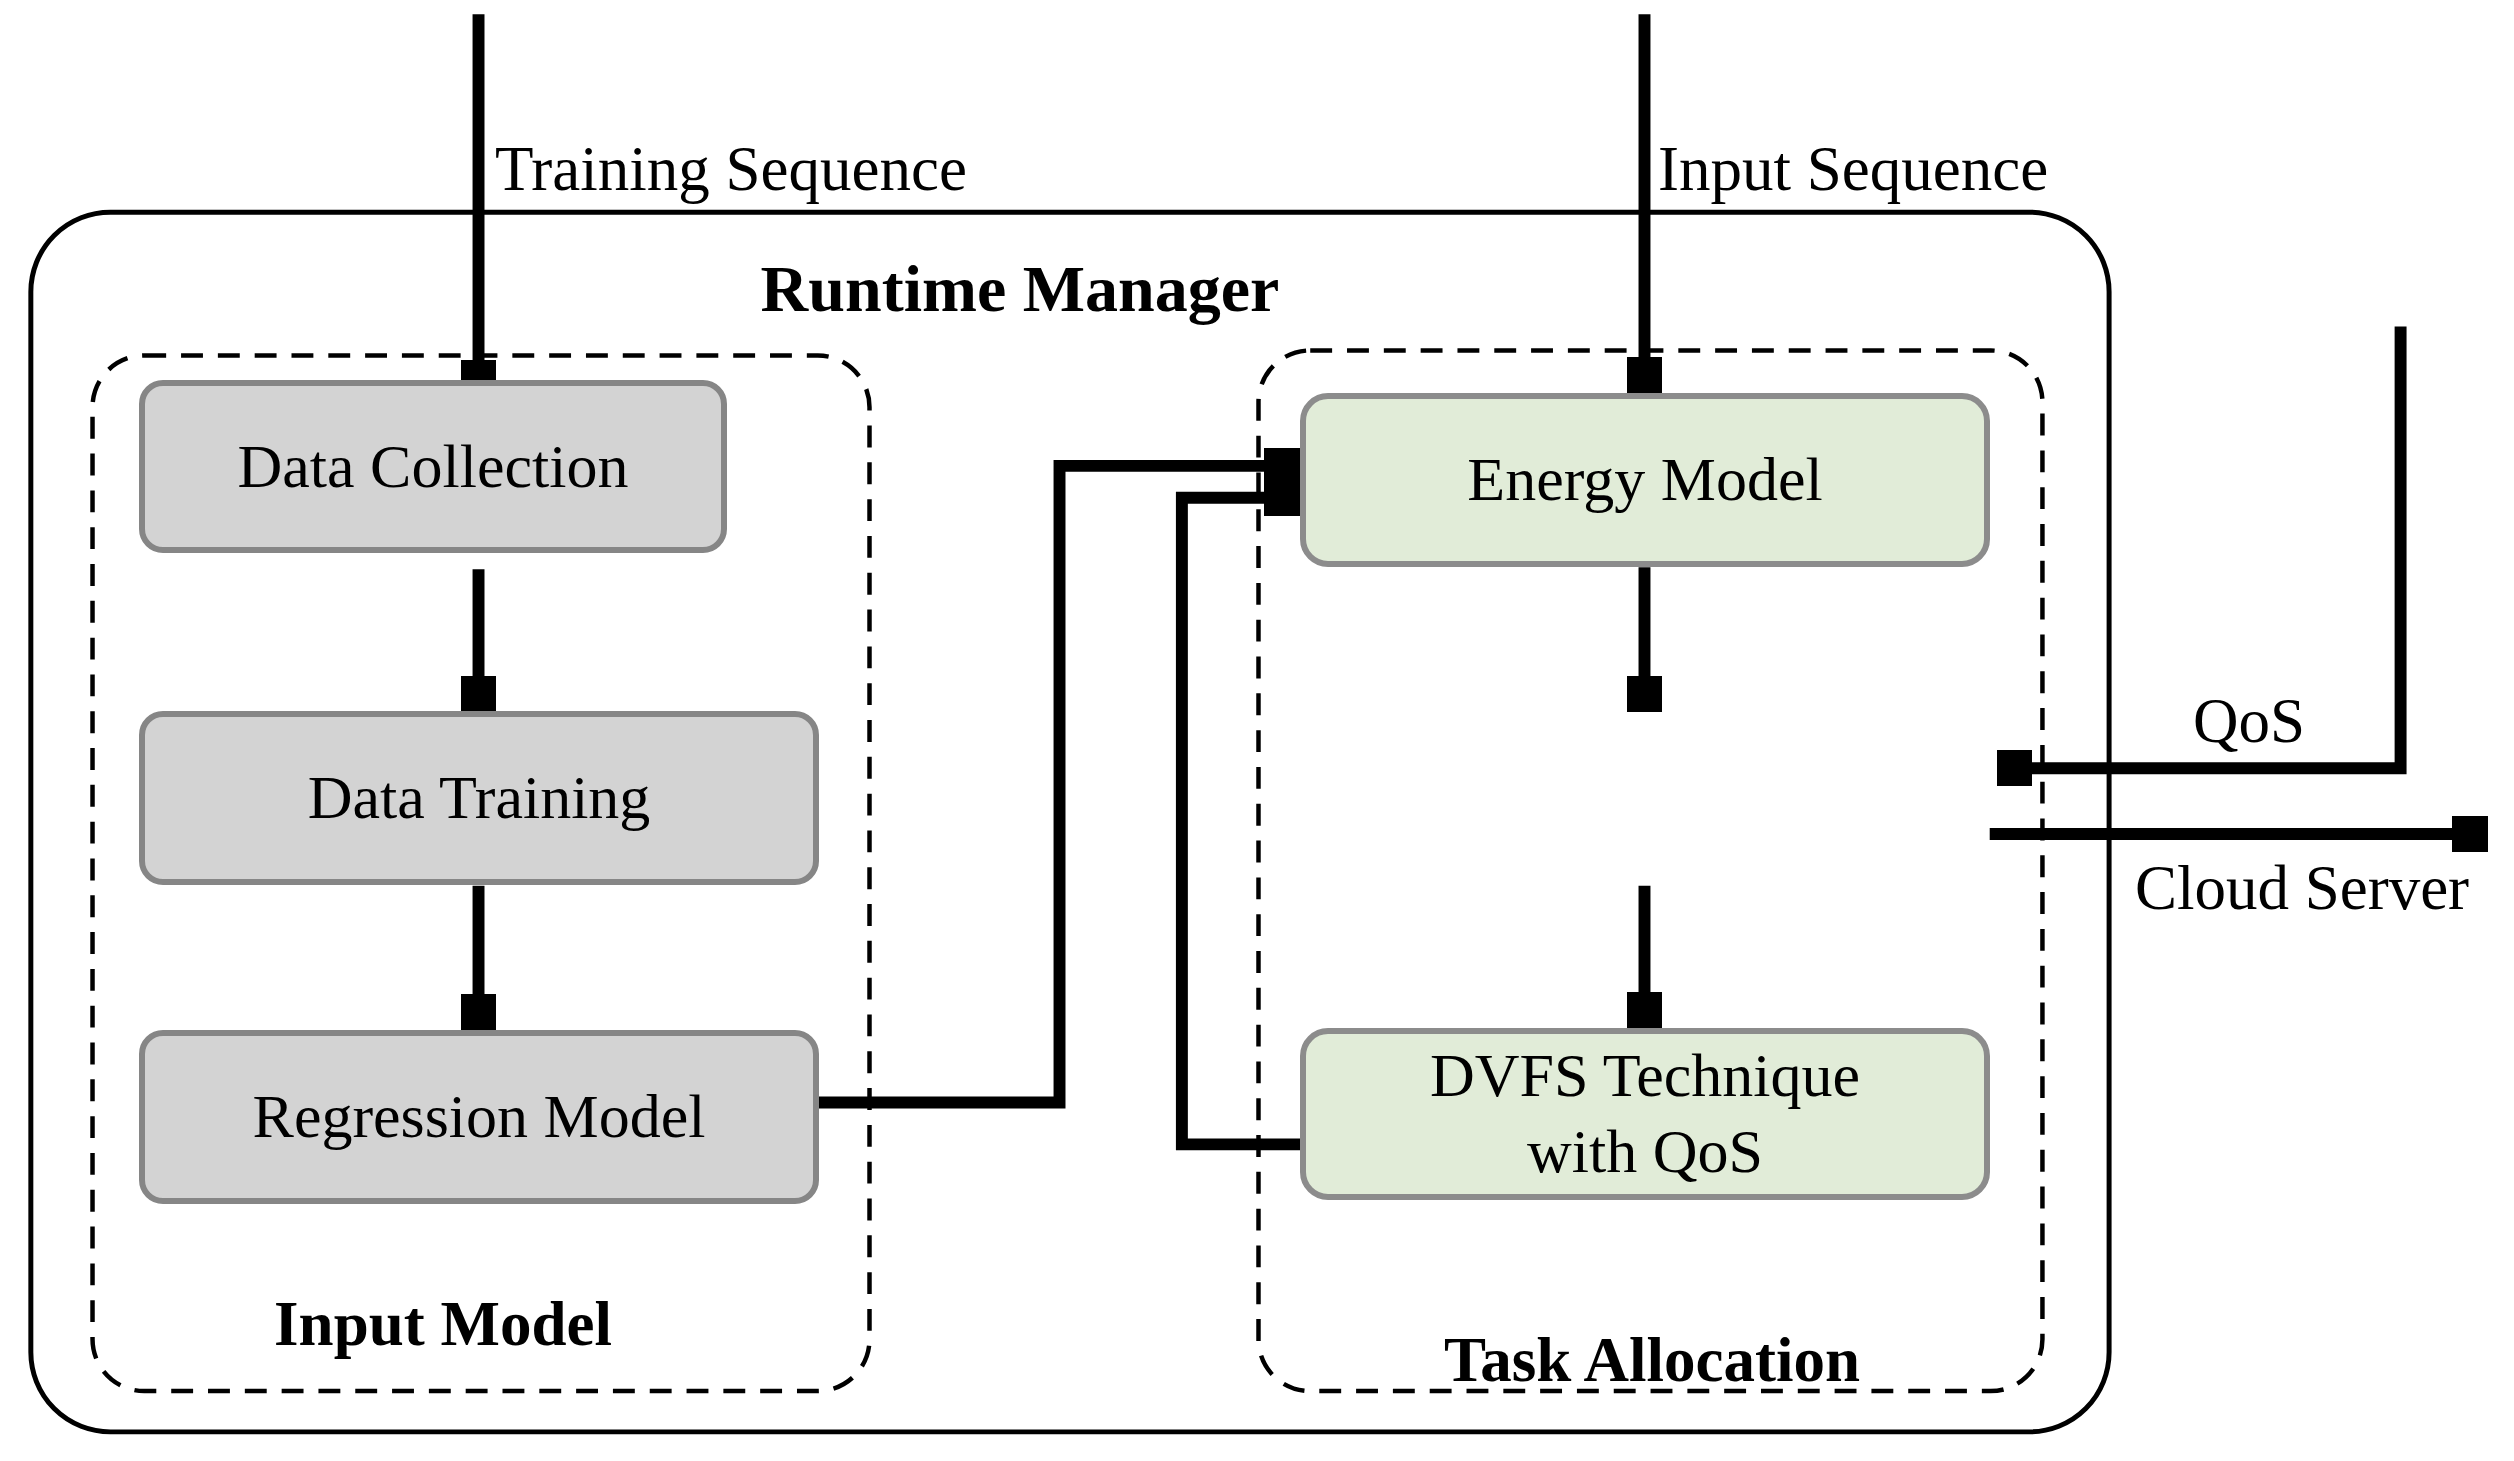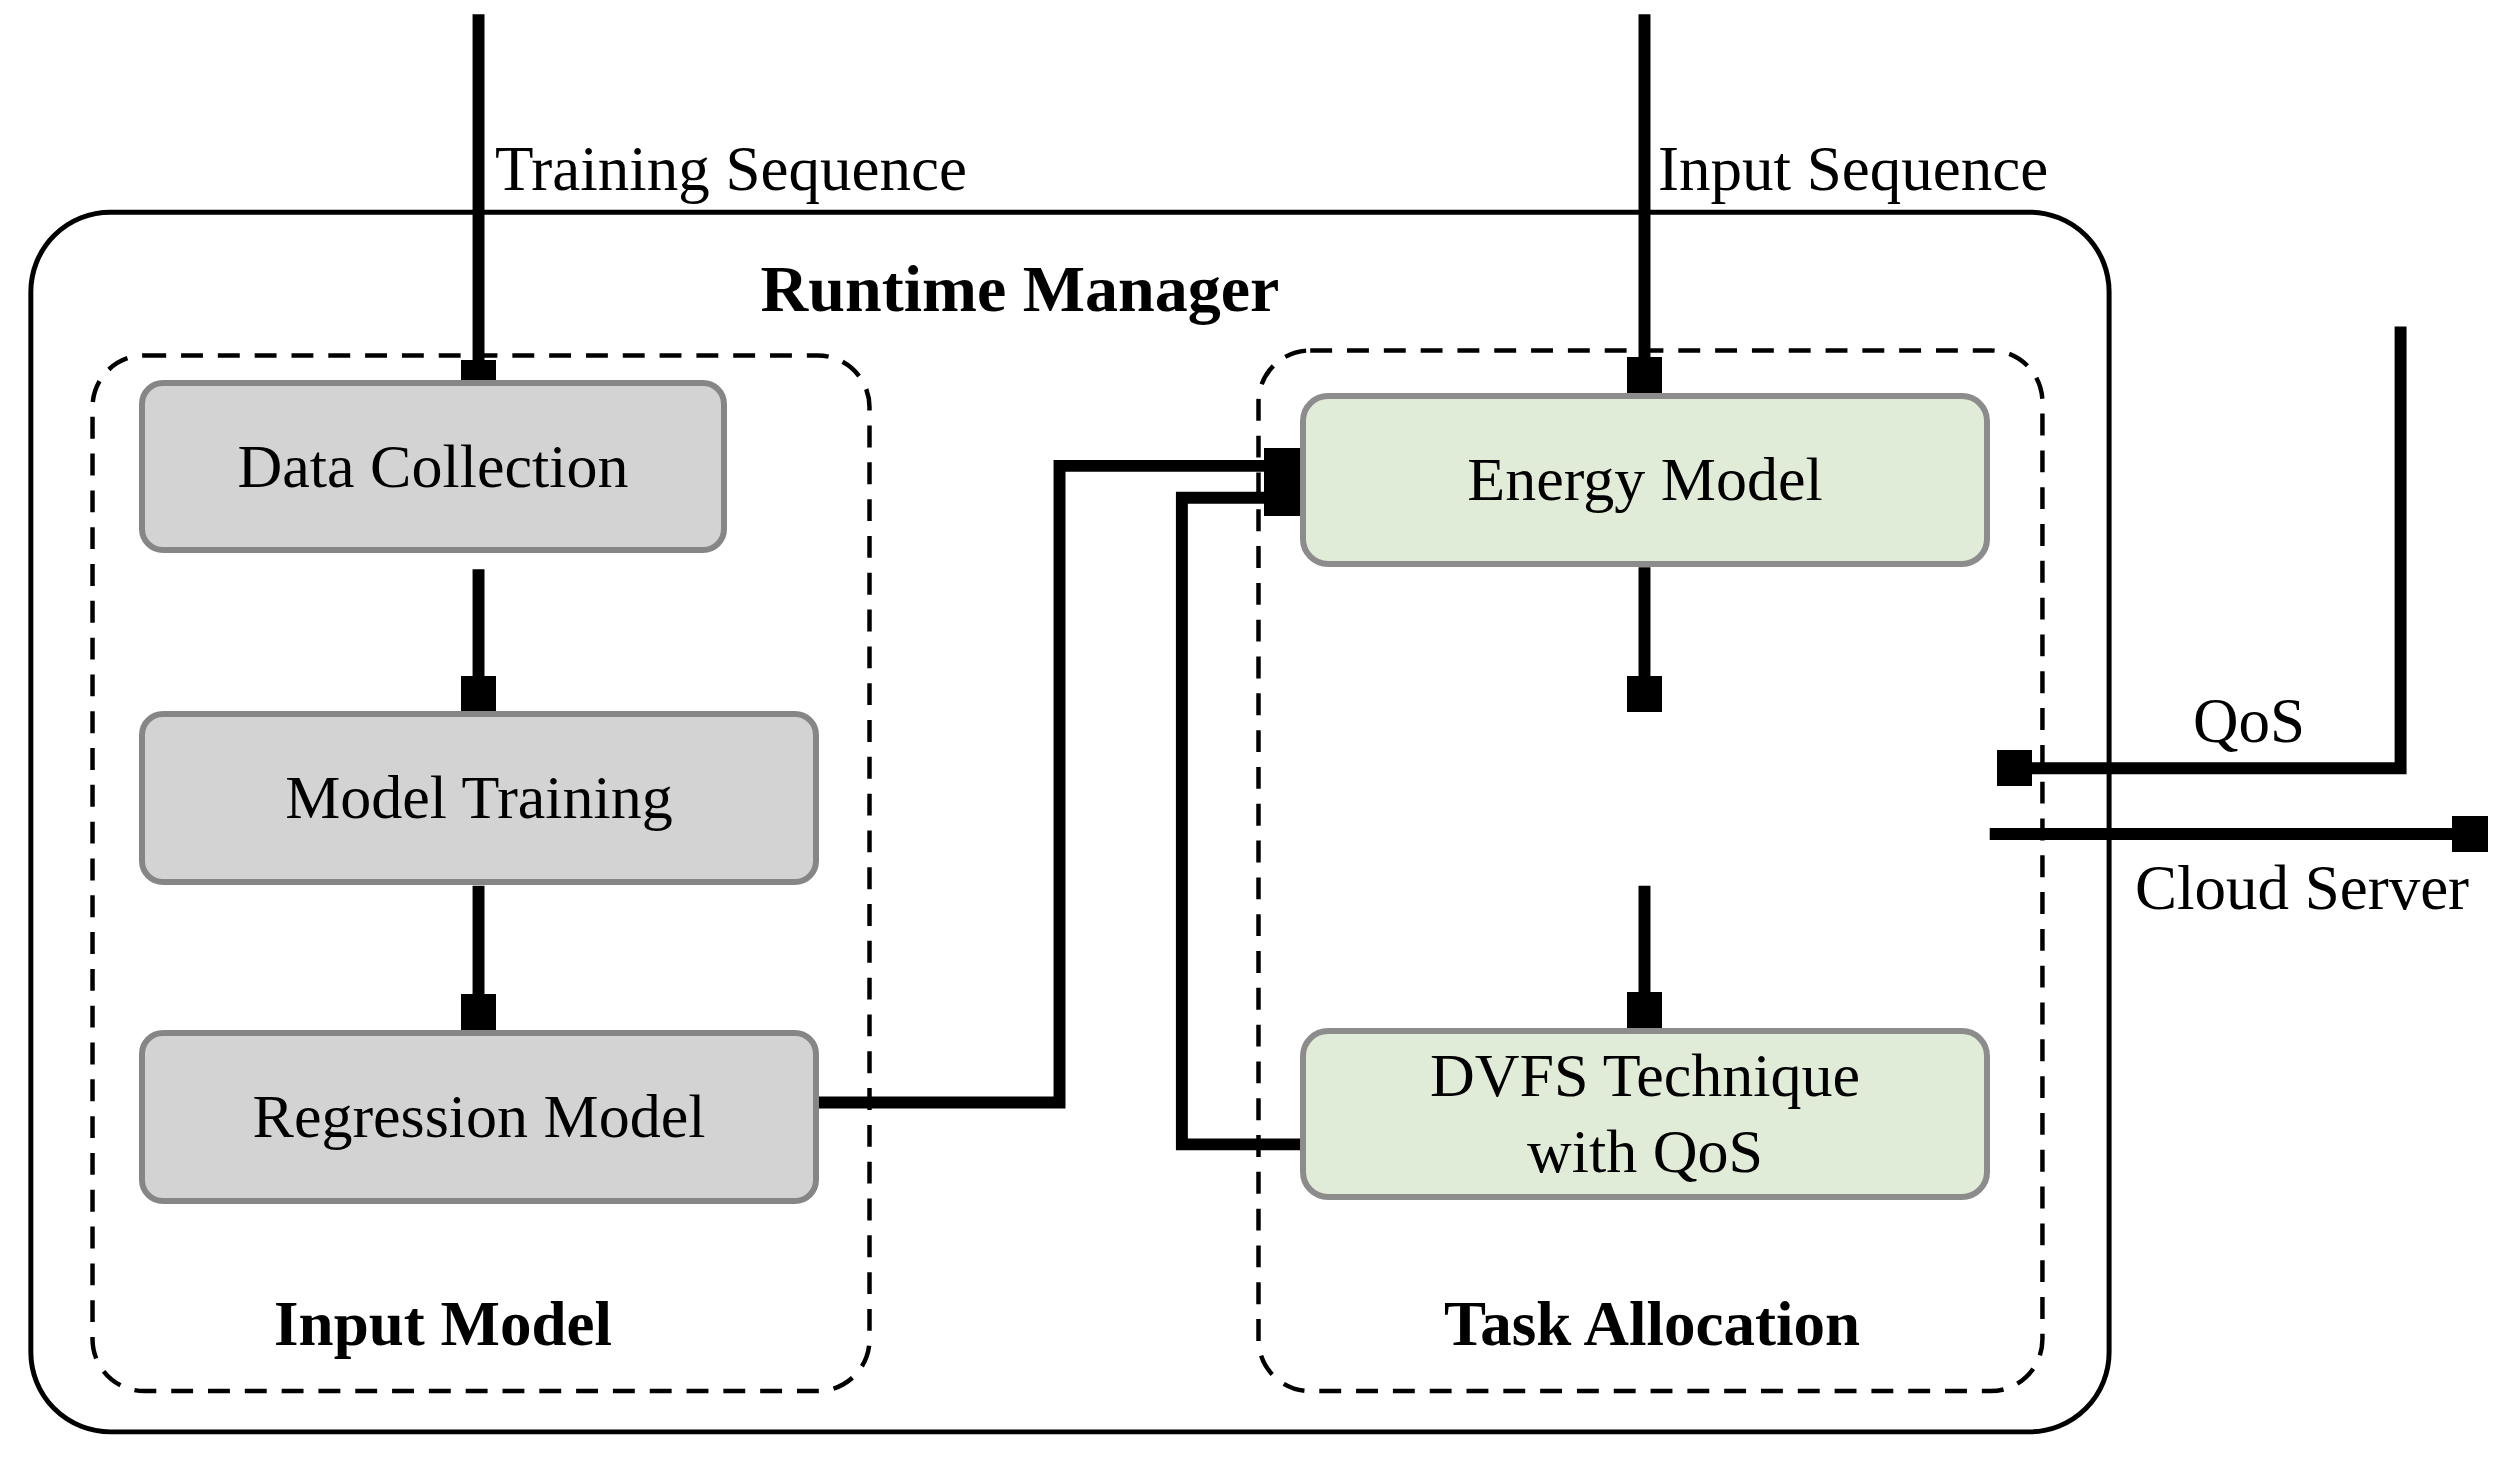--- a/index.html
+++ b/index.html
@@ -75,23 +75,23 @@
     <path d="M2000 838 L2492 838" marker-end="url(#ah)"></path>
   </svg>
 
   <div class="lbl" style="left:495px;top:133px;">Training Sequence</div>
   <div class="lbl" style="left:1658px;top:133px;">Input Sequence</div>
   <div class="lbl centered" style="left:2249px;top:685px;">QoS</div>
   <div class="lbl centered" style="left:2302px;top:852px;">Cloud Server</div>
 
   <div class="title" style="left:1020px;top:251px;">Runtime Manager</div>
   <div class="lbl bold centered" style="left:443px;top:1288px;">Input Model</div>
-  <div class="lbl bold centered" style="left:1652px;top:1288px;text-align:center;">Task Allocation</div>
+  <div class="lbl bold centered" style="left:1652px;top:1324px;text-align:center;">Task Allocation</div>
 
   <div class="node gray" style="left:139px;top:380px;width:588px;height:173px;text-align:right;">Data Collection</div>
-  <div class="node gray" style="left:139px;top:711px;width:680px;height:174px;">Model Training</div>
+  <div class="node gray" style="left:139px;top:711px;width:680px;height:174px;">Data Training</div>
   <div class="node gray" style="left:139px;top:1030px;width:680px;height:174px;">Regression Model</div>
 
   <div class="node green" style="left:1300px;top:393px;width:690px;height:174px;">Energy Model</div>
   <div class="node green" style="left:1300px;top:1028px;width:690px;height:172px;padding:0 100px;">DVFS Technique with QoS</div>
 
 </div>
 
 
 </body></html>

